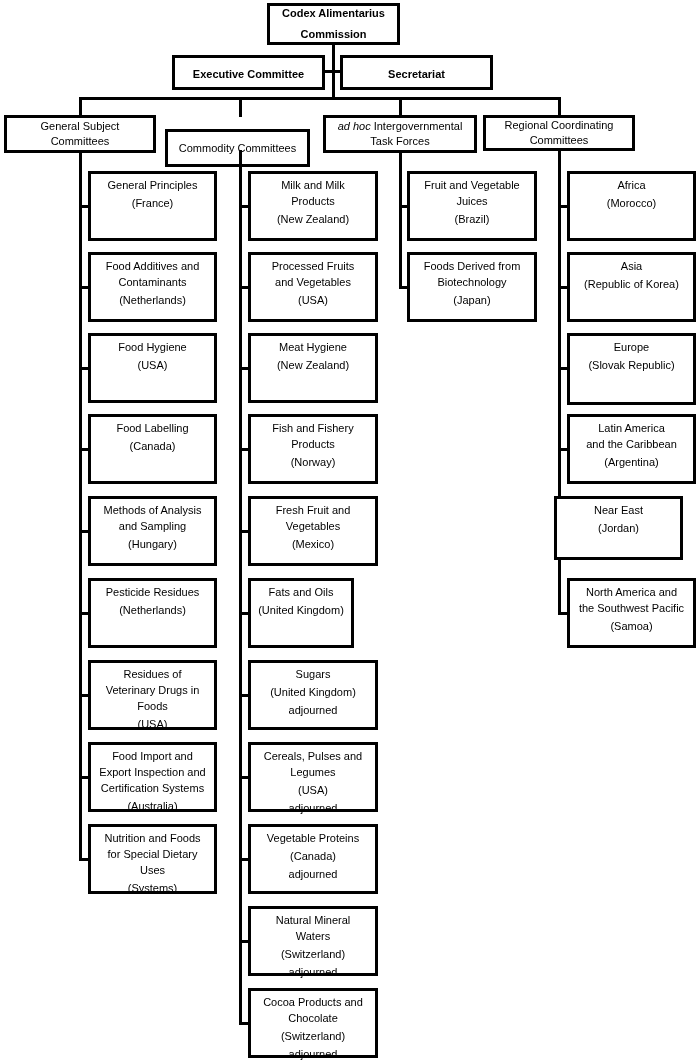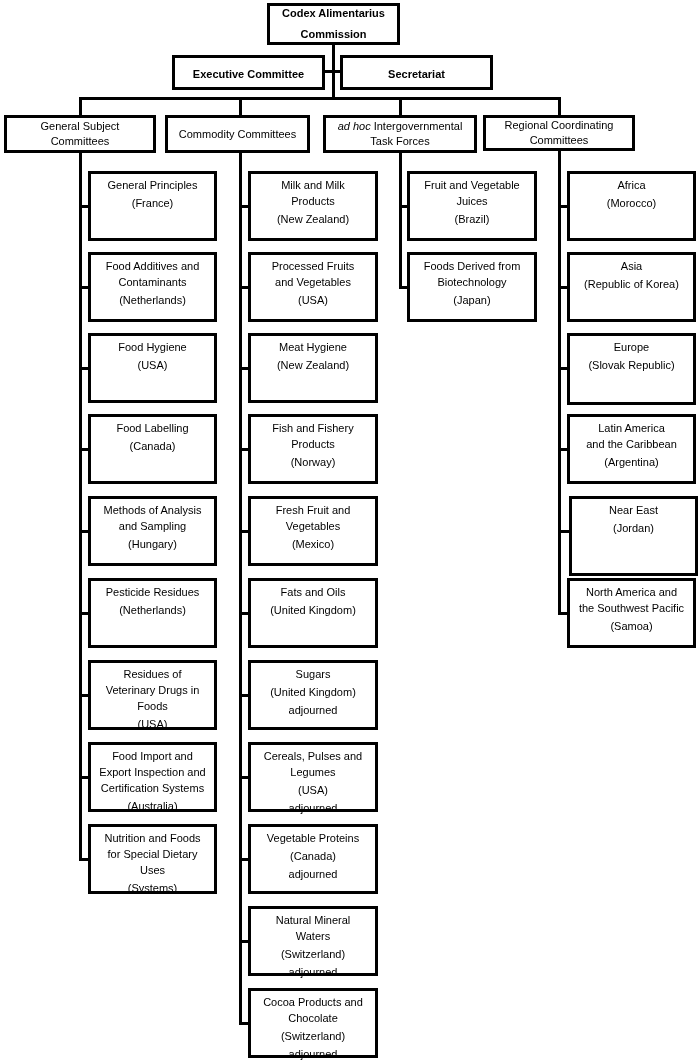--- a/index.html
+++ b/index.html
@@ -46,21 +46,21 @@
   <div class="line" style="left:79px;top:97px;width:3px;height:20px;"></div>
   <div class="line" style="left:239px;top:97px;width:3px;height:20px;"></div>
   <div class="line" style="left:399px;top:97px;width:3px;height:20px;"></div>
   <div class="line" style="left:558px;top:97px;width:3px;height:20px;"></div>
 
   <div class="box hdr" style="left:4px;top:115px;width:152px;height:38px;padding:0 8px;">
     <div class="inner">General Subject
 Committees</div>
   </div>
 
-  <div class="box hdr" style="left:165px;top:115px;width:145px;height:38px;padding:0 6px;">
+  <div class="box hdr" style="left:165px;top:129px;width:145px;height:38px;padding:0 6px;">
     <div class="inner">Commodity Committees</div>
   </div>
 
   <div class="box hdr" style="left:323px;top:115px;width:154px;height:38px;padding:0 2px;">
     <div class="inner"><span class="it">ad hoc</span><span>Intergovernmental
 Task Forces</span></div>
   </div>
 
   <div class="box hdr" style="left:483px;top:115px;width:152px;height:36px;padding:12px 8px;">
     <div class="inner">Regional Coordinating
@@ -145,21 +145,21 @@
 Products</div>
       <div class="c-country">(Norway)</div>
     </div>
     <div class="line" style="left: 239px; top: 530px; width: 11px; height: 3px;"></div>
     <div class="box committee" style="left: 248px; top: 496px; width: 130px; height: 70px;">
       <div class="c-name">Fresh Fruit and
 Vegetables</div>
       <div class="c-country">(Mexico)</div>
     </div>
     <div class="line" style="left: 239px; top: 612px; width: 11px; height: 3px;"></div>
-    <div class="box committee" style="left: 248px; top: 578px; width: 130px; height: 70px;">
+    <div class="box committee" style="left: 248px; top: 578px; width: 106px; height: 70px;">
       <div class="c-name">Fats and Oils</div>
       <div class="c-country">(United Kingdom)</div>
     </div>
     <div class="line" style="left: 239px; top: 694px; width: 11px; height: 3px;"></div>
     <div class="box committee" style="left: 248px; top: 660px; width: 130px; height: 70px;">
       <div class="c-name">Sugars</div>
       <div class="c-country">(United Kingdom)</div>
       <div class="c-note">adjourned</div>
     </div>
     <div class="line" style="left: 239px; top: 776px; width: 11px; height: 3px;"></div>
@@ -218,21 +218,21 @@
       <div class="c-name">Europe</div>
       <div class="c-country">(Slovak Republic)</div>
     </div>
     <div class="line" style="left: 558px; top: 448px; width: 11px; height: 3px;"></div>
     <div class="box committee" style="left: 567px; top: 414px; width: 129px; height: 70px;">
       <div class="c-name">Latin America
 and the Caribbean</div>
       <div class="c-country">(Argentina)</div>
     </div>
     <div class="line" style="left: 558px; top: 530px; width: 11px; height: 3px;"></div>
-    <div class="box committee" style="left: 569px; top: 496px; width: 129px; height: 80px;">
+    <div class="box committee" style="left: 554px; top: 496px; width: 129px; height: 64px;">
       <div class="c-name">Near East</div>
       <div class="c-country">(Jordan)</div>
     </div>
     <div class="line" style="left: 558px; top: 612px; width: 11px; height: 3px;"></div>
     <div class="box committee" style="left: 567px; top: 578px; width: 129px; height: 70px;">
       <div class="c-name">North America and
 the Southwest Pacific</div>
       <div class="c-country">(Samoa)</div>
     </div>
   </div>

